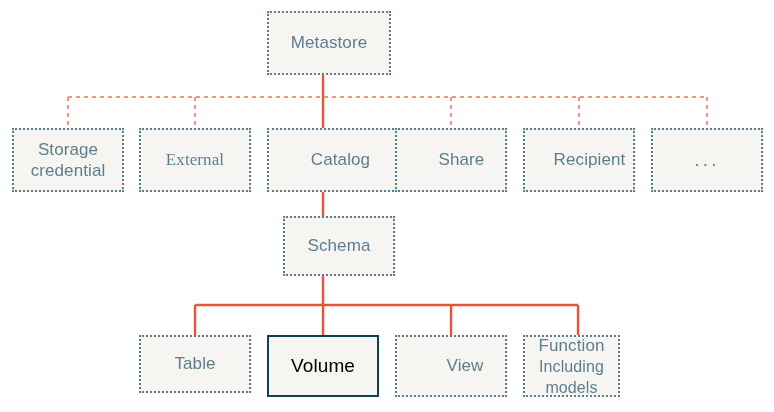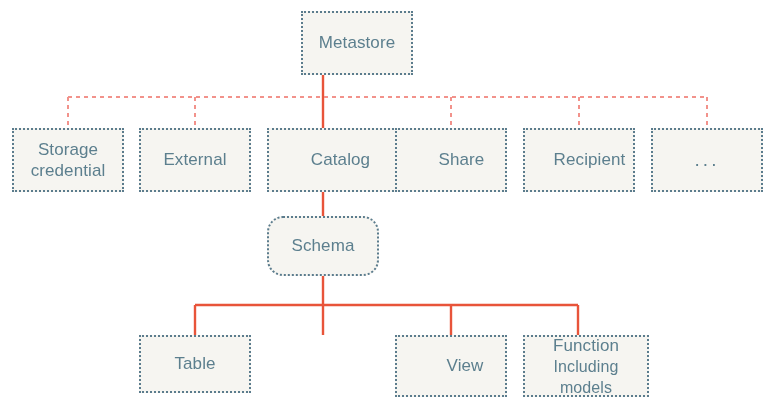--- a/index.html
+++ b/index.html
@@ -85,61 +85,64 @@
 
     <path d="M323 276 L323 335" stroke="#e8543a" stroke-width="2.4" fill="none"></path>
 
     <path d="M195 305 L578 305" stroke="#e8543a" stroke-width="2.4" fill="none"></path>
 
     <path d="M195 305 L195 335" stroke="#e8543a" stroke-width="2.4" fill="none"></path>
     <path d="M451 305 L451 335" stroke="#e8543a" stroke-width="2.4" fill="none"></path>
     <path d="M578 305 L578 335" stroke="#e8543a" stroke-width="2.4" fill="none"></path>
   </svg>
 
-  <div class="node" style="left:267px; top:11px; width:112px; height:64px;margin-left:34px;">
+  <div class="node" style="left:267px; top:11px; width:124px; height:64px;">
     <span class="label">Metastore</span>
   </div>
 
   <div class="node" style="left:12px; top:128px; width:112px; height:64px;">
     <span class="label">Storage</span>
     <span class="label">credential</span>
   </div>
 
-  <div class="node" style="left:139px; top:128px; width:112px; height:64px;">
+  <div class="node" style="left:139px; top:128px; width:112px; height:64px;font-family:Liberation Serif, serif;">
     <span class="label">External</span>
   </div>
 
   <div class="node" style="left:267px; top:128px; width:131px; height:64px;padding-left:16px;">
     <span class="label">Catalog</span>
   </div>
 
   <div class="node" style="left:395px; top:128px; width:112px; height:64px;padding-left:21px;">
     <span class="label">Share</span>
   </div>
 
   <div class="node" style="left:523px; top:128px; width:112px; height:64px;padding-left:21px;">
     <span class="label">Recipient</span>
   </div>
 
   <div class="node ellipsis" style="left:651px; top:128px; width:112px; height:64px;">
     <span class="label">...</span>
   </div>
 
-  <div class="node" style="left:267px; top:216px; width:112px; height:60px;border-radius:16px;">
+  <div class="node" style="left:283px; top:216px; width:112px; height:60px;">
     <span class="label">Schema</span>
   </div>
 
   <div class="node" style="left:139px; top:335px; width:112px; height:58px;">
     <span class="label">Table</span>
   </div>
 
+  <div class="node highlight" style="left:267px; top:335px; width:112px; height:62px;">
+    <span class="label">Volume</span>
+  </div>
 
   <div class="node" style="left:395px; top:335px; width:112px; height:62px;padding-left:28px;">
     <span class="label">View</span>
   </div>
 
-  <div class="node" style="left:523px; top:335px; width:126px; height:62px;">
+  <div class="node" style="left:523px; top:335px; width:97px; height:62px;">
     <span class="label">Function</span>
     <span class="sublabel">Including</span>
     <span class="sublabel">models</span>
   </div>
 
 </div>
 
 </body></html>

